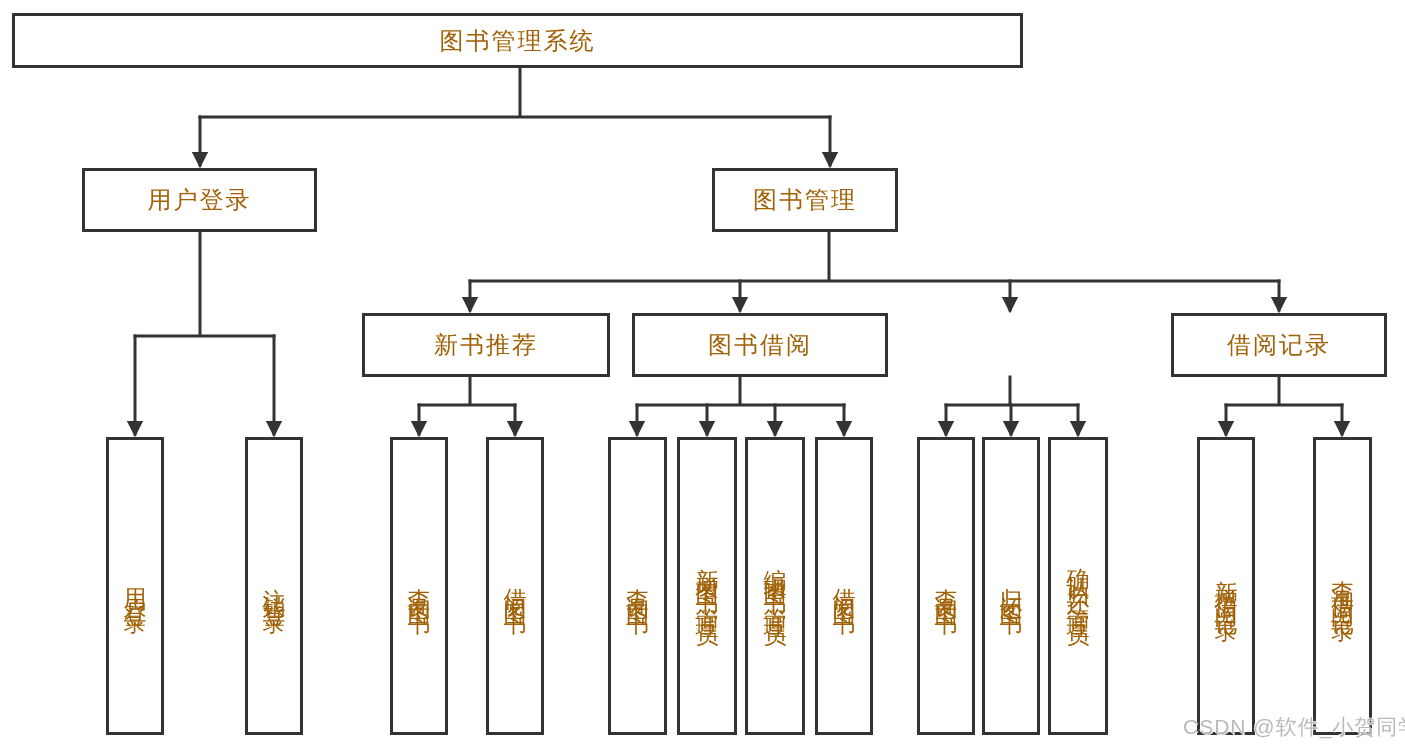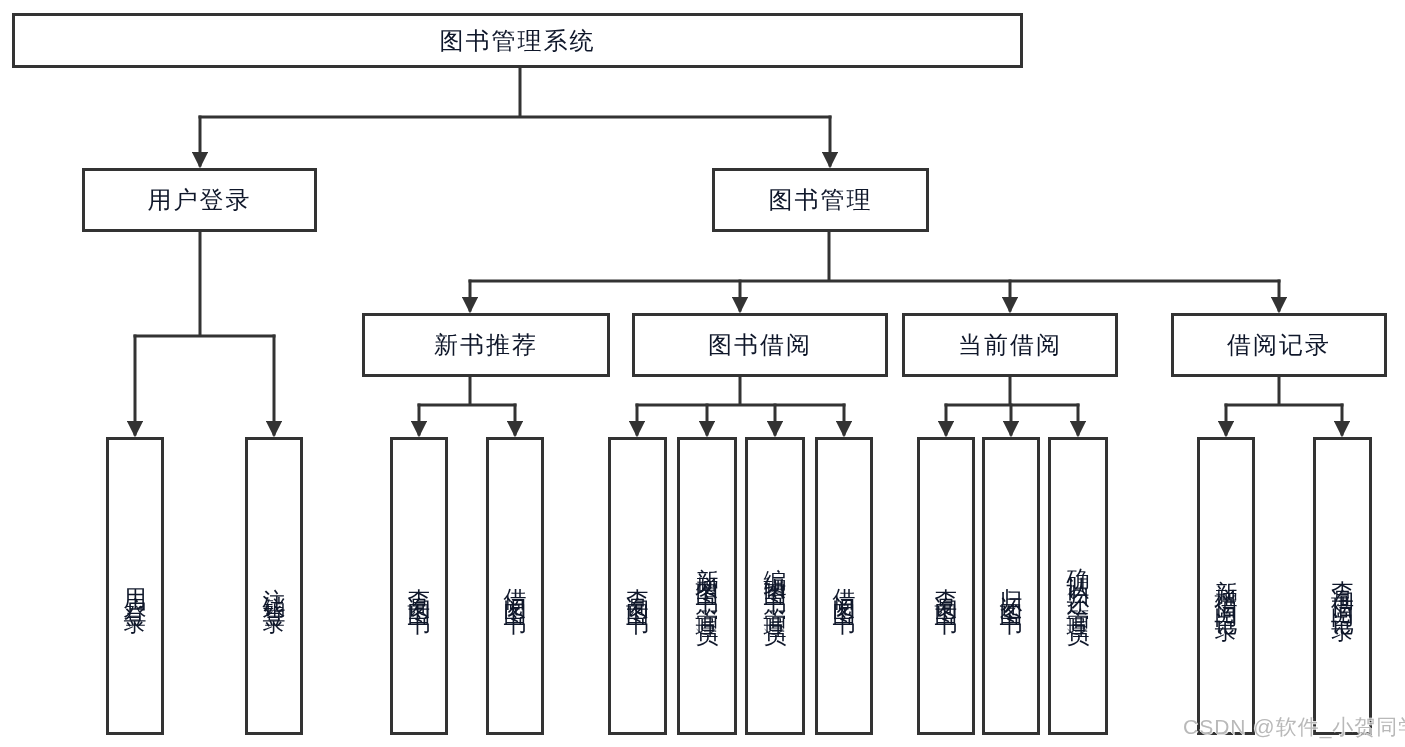--- a/index.html
+++ b/index.html
@@ -19,21 +19,21 @@
     position: absolute;
     left: 0; top: 0;
     width: 1405px; height: 747px;
     z-index: 1;
   }
 
   .node {
     position: absolute;
     background: #ffffff;
     border: 3px solid #333333;
-    color: #0f172a;
+    color: #a16207;
     display: flex;
     align-items: center;
     justify-content: center;
     z-index: 2;
   }
 
   .h-node span {
     font-size: 24px;
     letter-spacing: 2px;
     white-space: nowrap;
@@ -112,32 +112,29 @@
     </g>
   </svg>
 
   <div class="node root-node" style="left:12px; top:13px; width:1011px; height:55px;">
     <span>图书管理系统</span>
   </div>
 
   <div class="node h-node" style="left:82px; top:168px; width:235px; height:64px;">
     <span>用户登录</span>
   </div>
-  <div class="node h-node" style="left:712px; top:168px; width:217px; height:64px;">
+  <div class="node h-node" style="left:712px; top:168px; width:186px; height:64px;">
     <span>图书管理</span>
   </div>
 
   <div class="node h-node" style="left:362px; top:313px; width:248px; height:64px;">
     <span>新书推荐</span>
   </div>
   <div class="node h-node" style="left:632px; top:313px; width:256px; height:64px;">
     <span>图书借阅</span>
-  </div>
-  <div class="node h-node" style="left:902px; top:313px; width:216px; height:64px;">
-    <span>当前借阅</span>
   </div>
   <div class="node h-node" style="left:1171px; top:313px; width:216px; height:64px;">
     <span>借阅记录</span>
   </div>
 
   <div class="node v-node" style="left:106px; top:437px; width:58px; height:298px;">
     <span>用户登录</span>
   </div>
   <div class="node v-node" style="left:245px; top:437px; width:58px; height:298px;">
     <span>注销登录</span>

